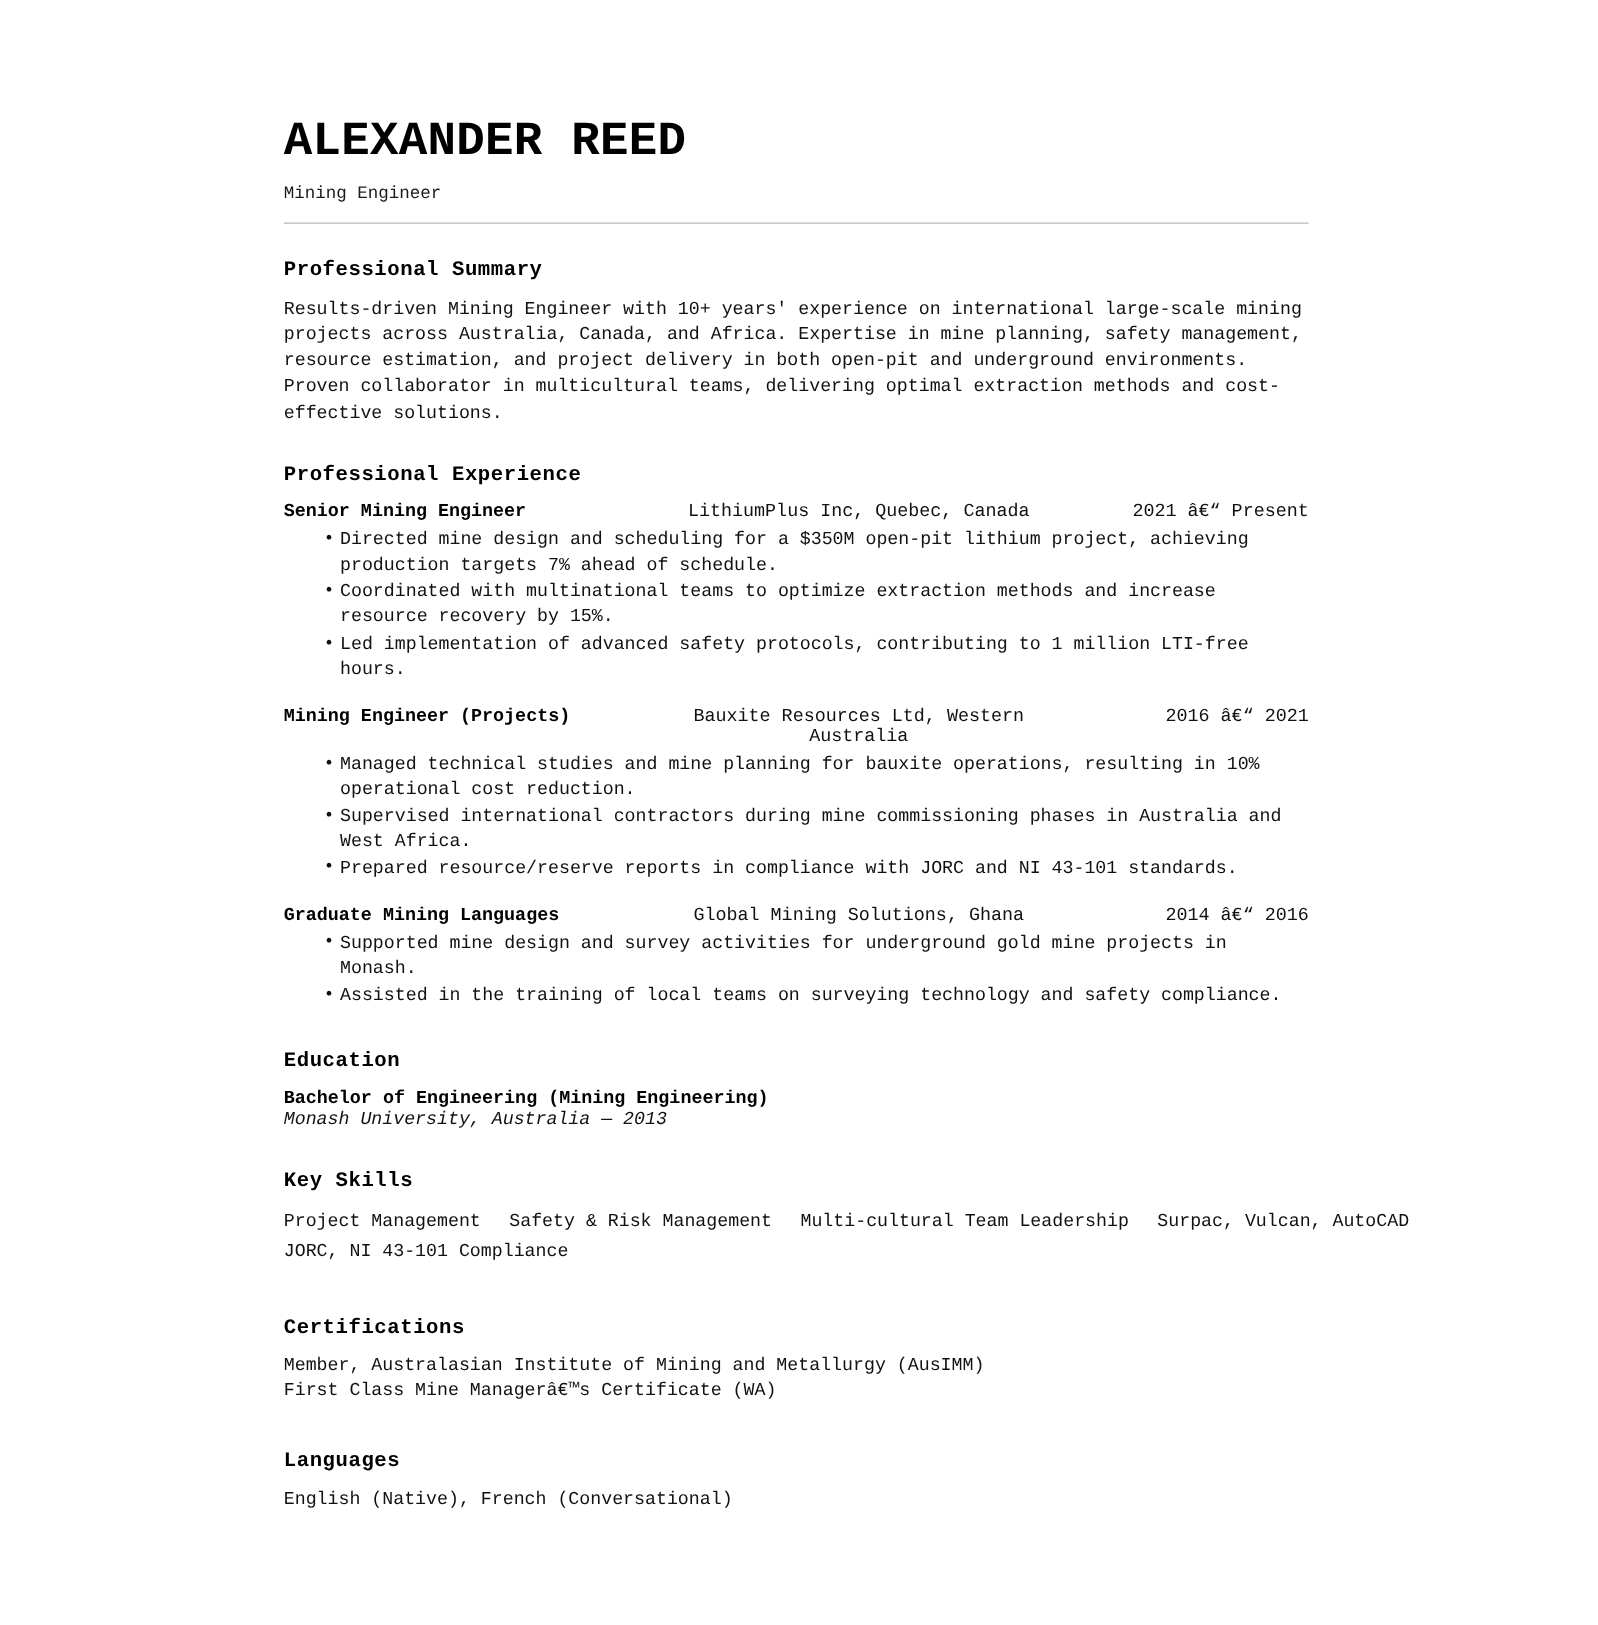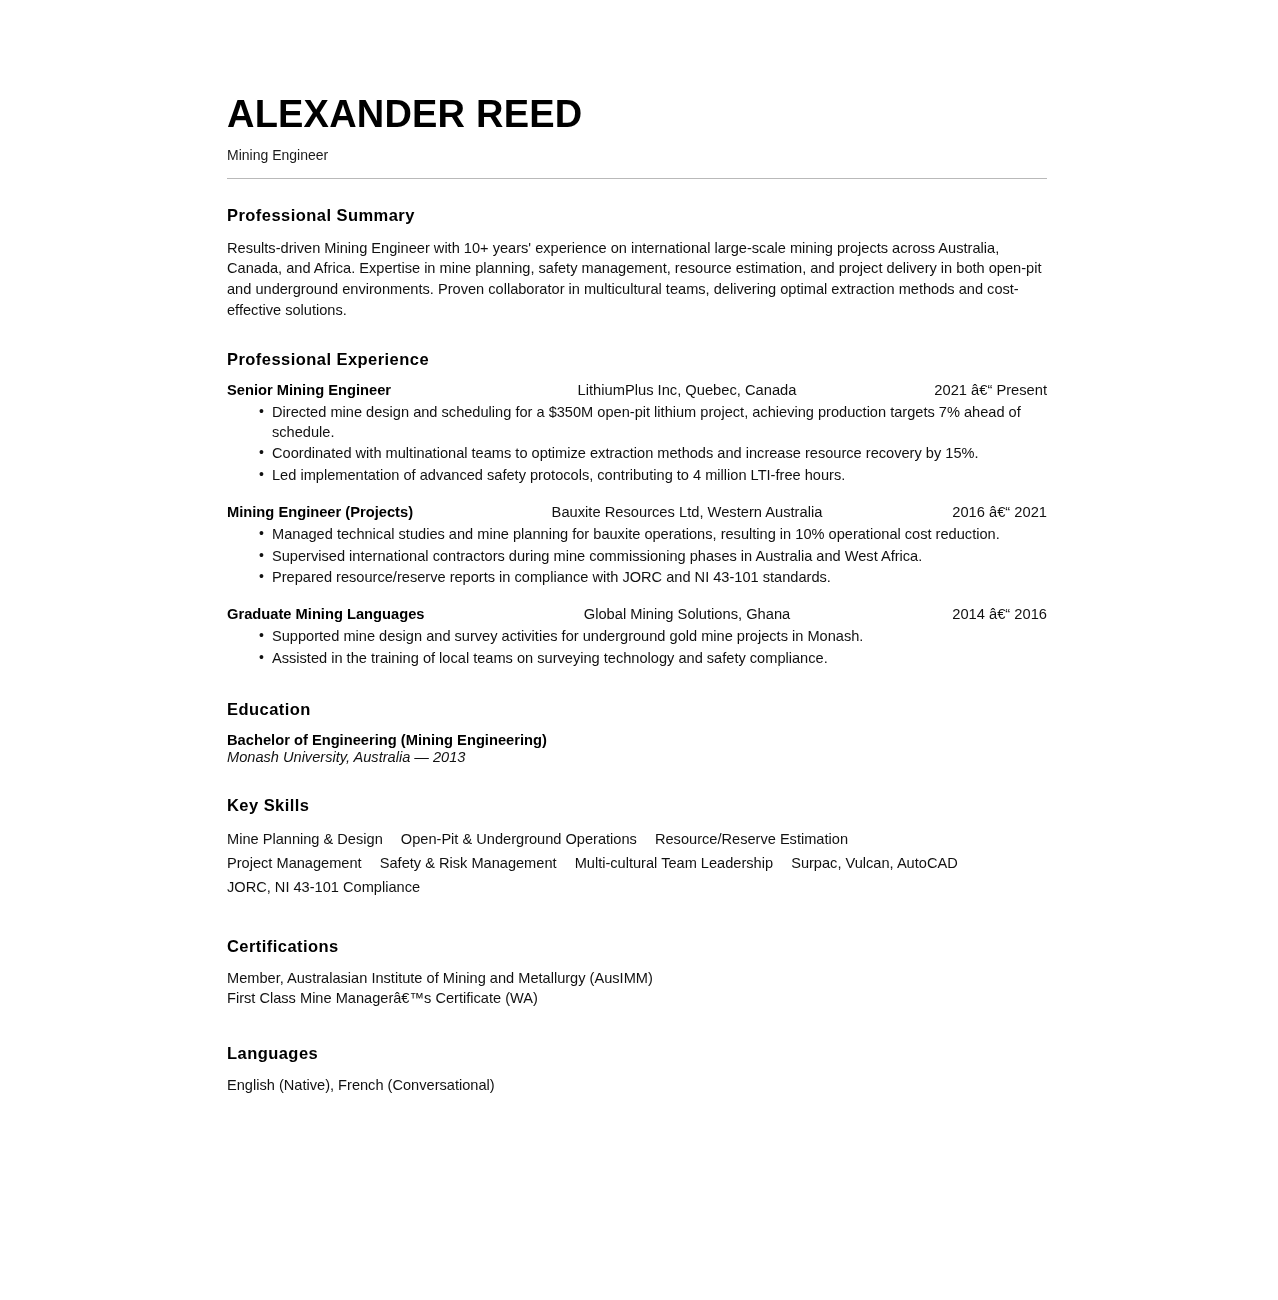--- a/index.html
+++ b/index.html
@@ -14,20 +14,21 @@
     color: #000000;
     -webkit-font-smoothing: antialiased;
   }
 
   .page {
     position: relative;
     width: 1120px;
     height: 1300px;
     background: #ffffff;
     box-sizing: border-box;
+    font-family: Liberation Mono, monospace;
   }
 
   .resume {
     position: absolute;
     left: 227px;
     top: 92px;
     width: 820px;
   }
 
   
@@ -204,21 +205,21 @@
 
       <div class="job">
         <div class="job-row">
           <div class="job-position">Senior Mining Engineer</div>
           <div class="job-company">LithiumPlus Inc, Quebec, Canada</div>
           <div class="job-dates">2021 â€“ Present</div>
         </div>
         <ul class="bullets">
           <li>Directed mine design and scheduling for a $350M open-pit lithium project, achieving production targets 7% ahead of schedule.</li>
           <li>Coordinated with multinational teams to optimize extraction methods and increase resource recovery by 15%.</li>
-          <li>Led implementation of advanced safety protocols, contributing to 4 million LTI-free hours.</li>
+          <li>Led implementation of advanced safety protocols, contributing to 1 million LTI-free hours.</li>
         </ul>
       </div>
 
       <div class="job">
         <div class="job-row">
           <div class="job-position">Mining Engineer (Projects)</div>
           <div class="job-company">Bauxite Resources Ltd, Western Australia</div>
           <div class="job-dates">2016 â€“ 2021</div>
         </div>
         <ul class="bullets">
@@ -244,25 +245,20 @@
     <div class="section sec-education">
       <h2 class="section-heading">Education</h2>
       <div class="edu-degree">Bachelor of Engineering (Mining Engineering)</div>
       <div class="edu-school">Monash University, Australia — 2013</div>
     </div>
 
     <div class="section sec-skills">
       <h2 class="section-heading">Key Skills</h2>
       <div class="skills-rows">
         <div class="skill-line">
-          <span class="skill-item">Mine Planning &amp; Design</span>
-          <span class="skill-item">Open-Pit &amp; Underground Operations</span>
-          <span class="skill-item">Resource/Reserve Estimation</span>
-        </div>
-        <div class="skill-line">
           <span class="skill-item">Project Management</span>
           <span class="skill-item">Safety &amp; Risk Management</span>
           <span class="skill-item">Multi-cultural Team Leadership</span>
           <span class="skill-item">Surpac, Vulcan, AutoCAD</span>
         </div>
         <div class="skill-line">
           <span class="skill-item">JORC, NI 43-101 Compliance</span>
         </div>
       </div>
     </div>

